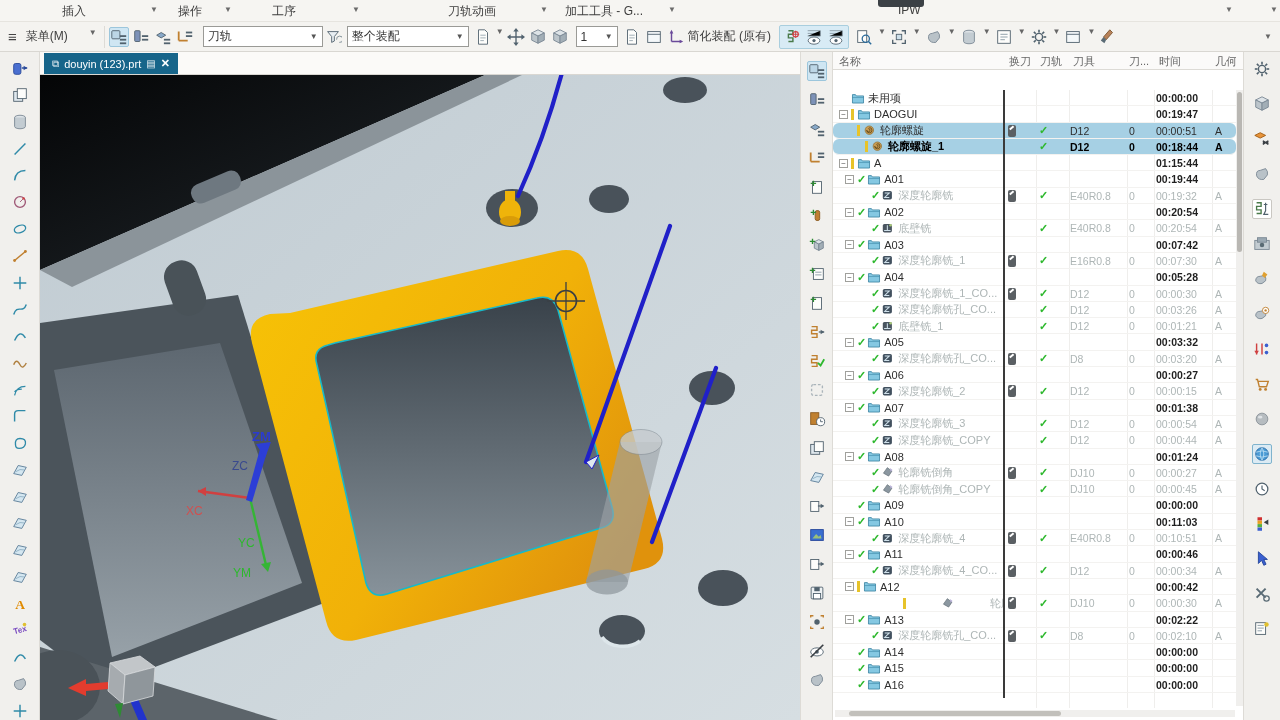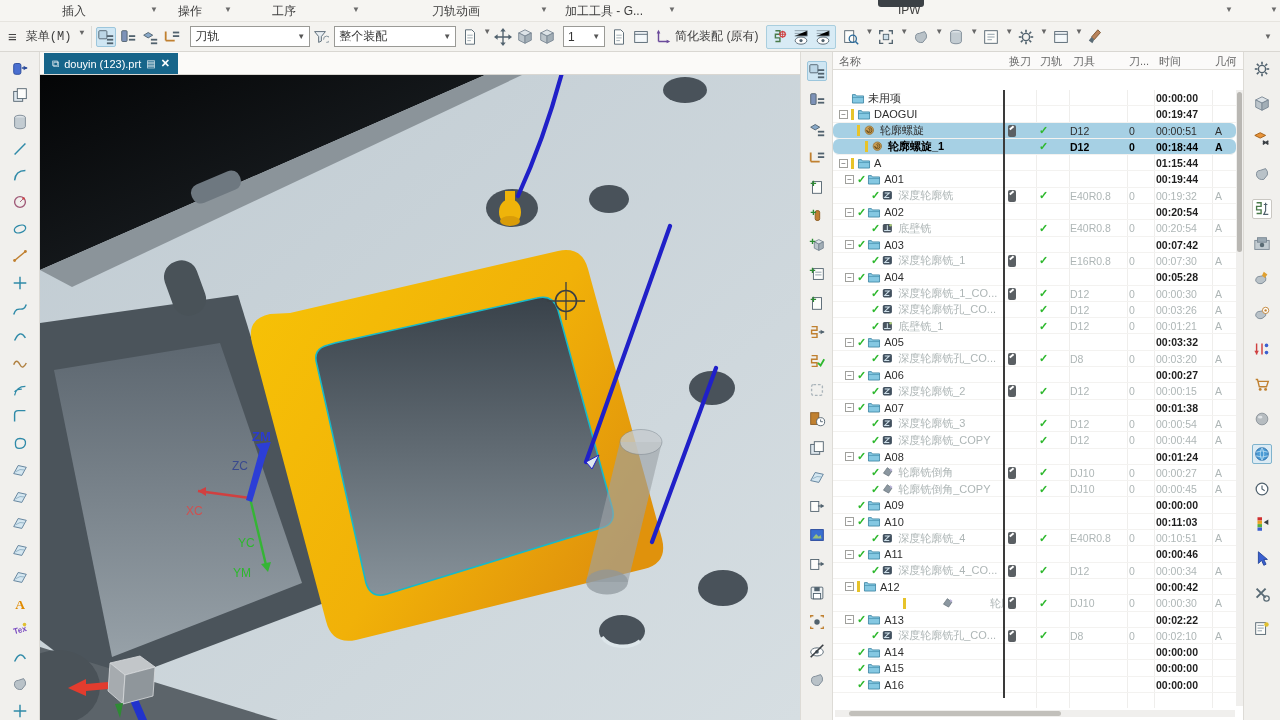--- a/index.html
+++ b/index.html
@@ -7,21 +7,21 @@
   #app { position:relative; width:1280px; height:720px; }
 
   
   #menubar { position:absolute; left:0; top:0; width:1280px; height:22px; background:#f6f5f2; border-bottom:1px solid #e6e4df; font-size:12px; color:#3d3d3d; }
   #menubar .mi { position:absolute; top:3px; white-space:nowrap; }
   #menubar .da { position:absolute; top:5px; font-size:8px; color:#6b6b6b; }
   #menubar .partial { position:absolute; left:878px; top:0; width:46px; height:7px; background:#3c4146; border-radius:0 0 3px 3px; }
 
   
   #toolbar { position:absolute; left:0; top:22px; width:1280px; height:30px; background:#f4f3f0; border-bottom:1px solid #d9d7d2; display:flex; align-items:center; font-size:12px; color:#3d3d3d; }
-  .tbtn { display:inline-flex; align-items:flex-start; gap:7px; padding:2px 3px; border-radius:2px;font-family:Liberation Mono, monospace; }
+  .tbtn { display:inline-flex; align-items:flex-start; gap:20px; padding:2px 3px; border-radius:2px; }
   .ticon { display:inline-flex; width:20px; height:20px; align-items:center; justify-content:center; }
   .ticon svg { width:18px; height:18px; }
   .hl { background:#cfe6f3; border:1px solid #9cc6dc; border-radius:2px; }
   .hlgrp { display:inline-flex; gap:2px; background:#d8ebf5; border:1px solid #a9cede; border-radius:2px; padding:1px 2px; }
   .combo { display:inline-flex; align-items:center; justify-content:space-between; background:#fff; border:1px solid #9a9a96; height:21px; padding:0 4px; font-size:12px; color:#333; }
   .combo .ca { font-size:8px; color:#555; margin-left:6px; }
   .dd { font-size:8px; color:#666; margin-left:1px; }
   .sep { width:1px; height:22px; background:#dddbd6; margin:0 4px; }
   #hamburger { font-size:15px; color:#444; margin:0 6px 0 8px; }
 
@@ -74,21 +74,21 @@
 </style>
 </head>
 <body>
 
 <div id="app">
 
   <div id="menubar">
     <span class="mi" style="left:62px">插入</span>
     <span class="mi" style="left:178px">操作</span>
     <span class="mi" style="left:272px">工序</span>
-    <span class="mi" style="left:432px">刀轨动画</span>
+    <span class="mi" style="left:448px">刀轨动画</span>
     <span class="mi" style="left:565px">加工工具 - G...</span>
     <span class="mi" style="left:898px">IPW</span>
     <span class="da" style="left:150px">▼</span>
     <span class="da" style="left:224px">▼</span>
     <span class="da" style="left:352px">▼</span>
     <span class="da" style="left:540px">▼</span>
     <span class="da" style="left:668px">▼</span>
     <span class="da" style="left:1225px">▼</span>
     <span class="da" style="left:1270px">▼</span>
     <span class="partial"></span>

